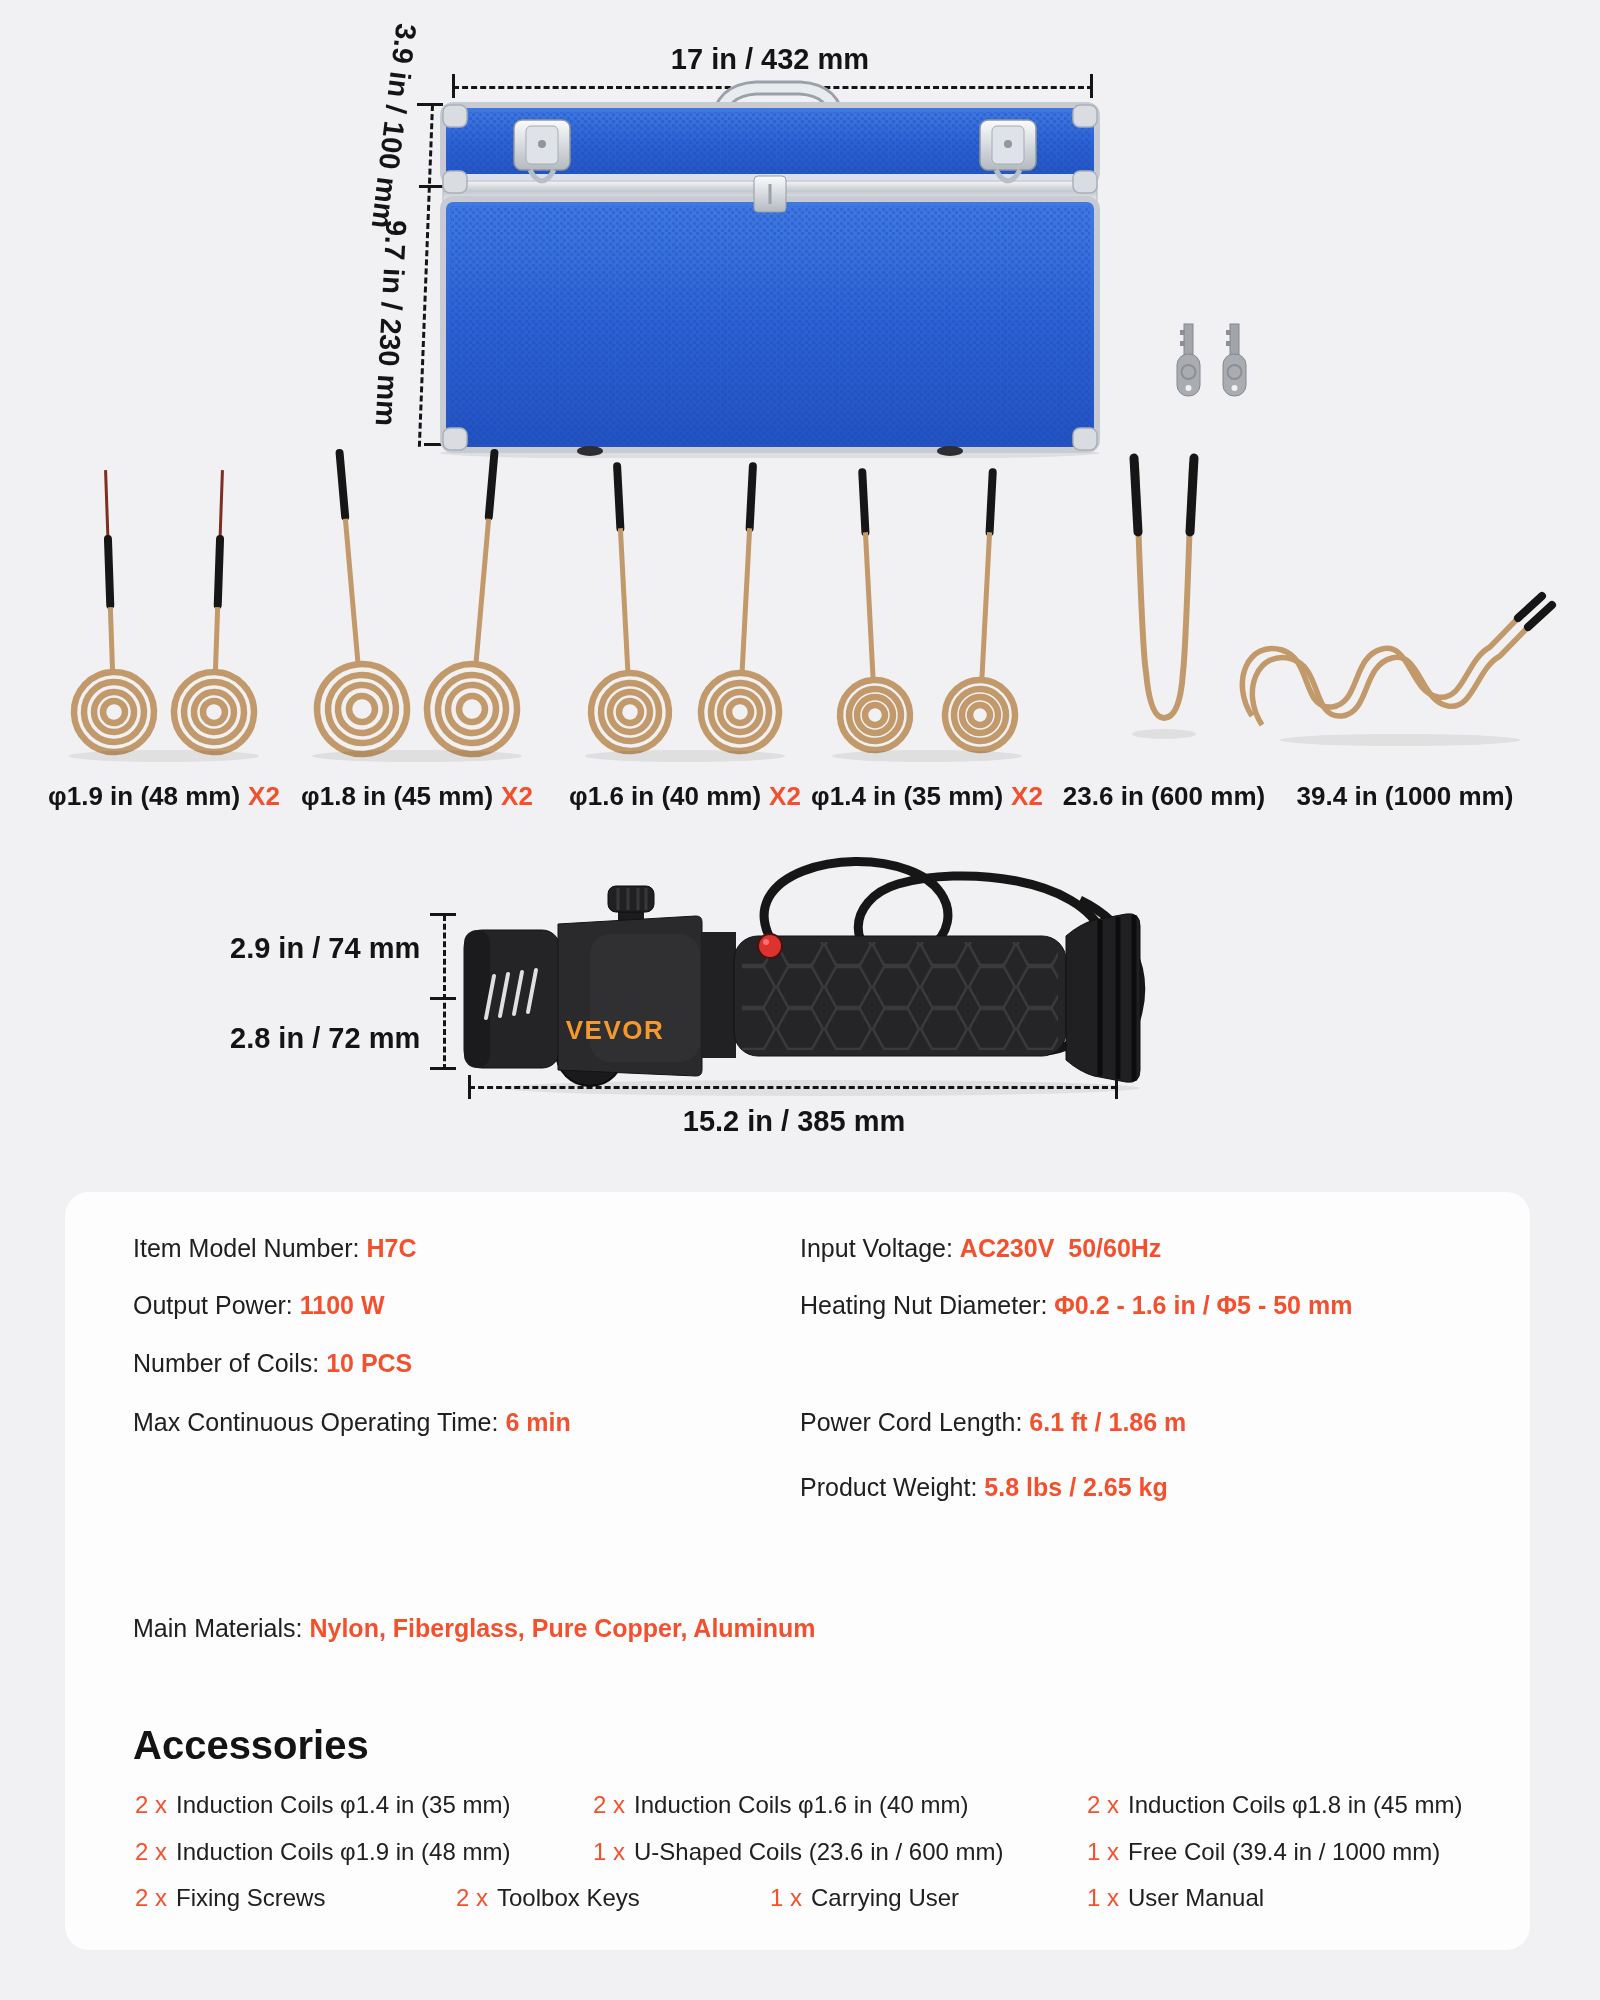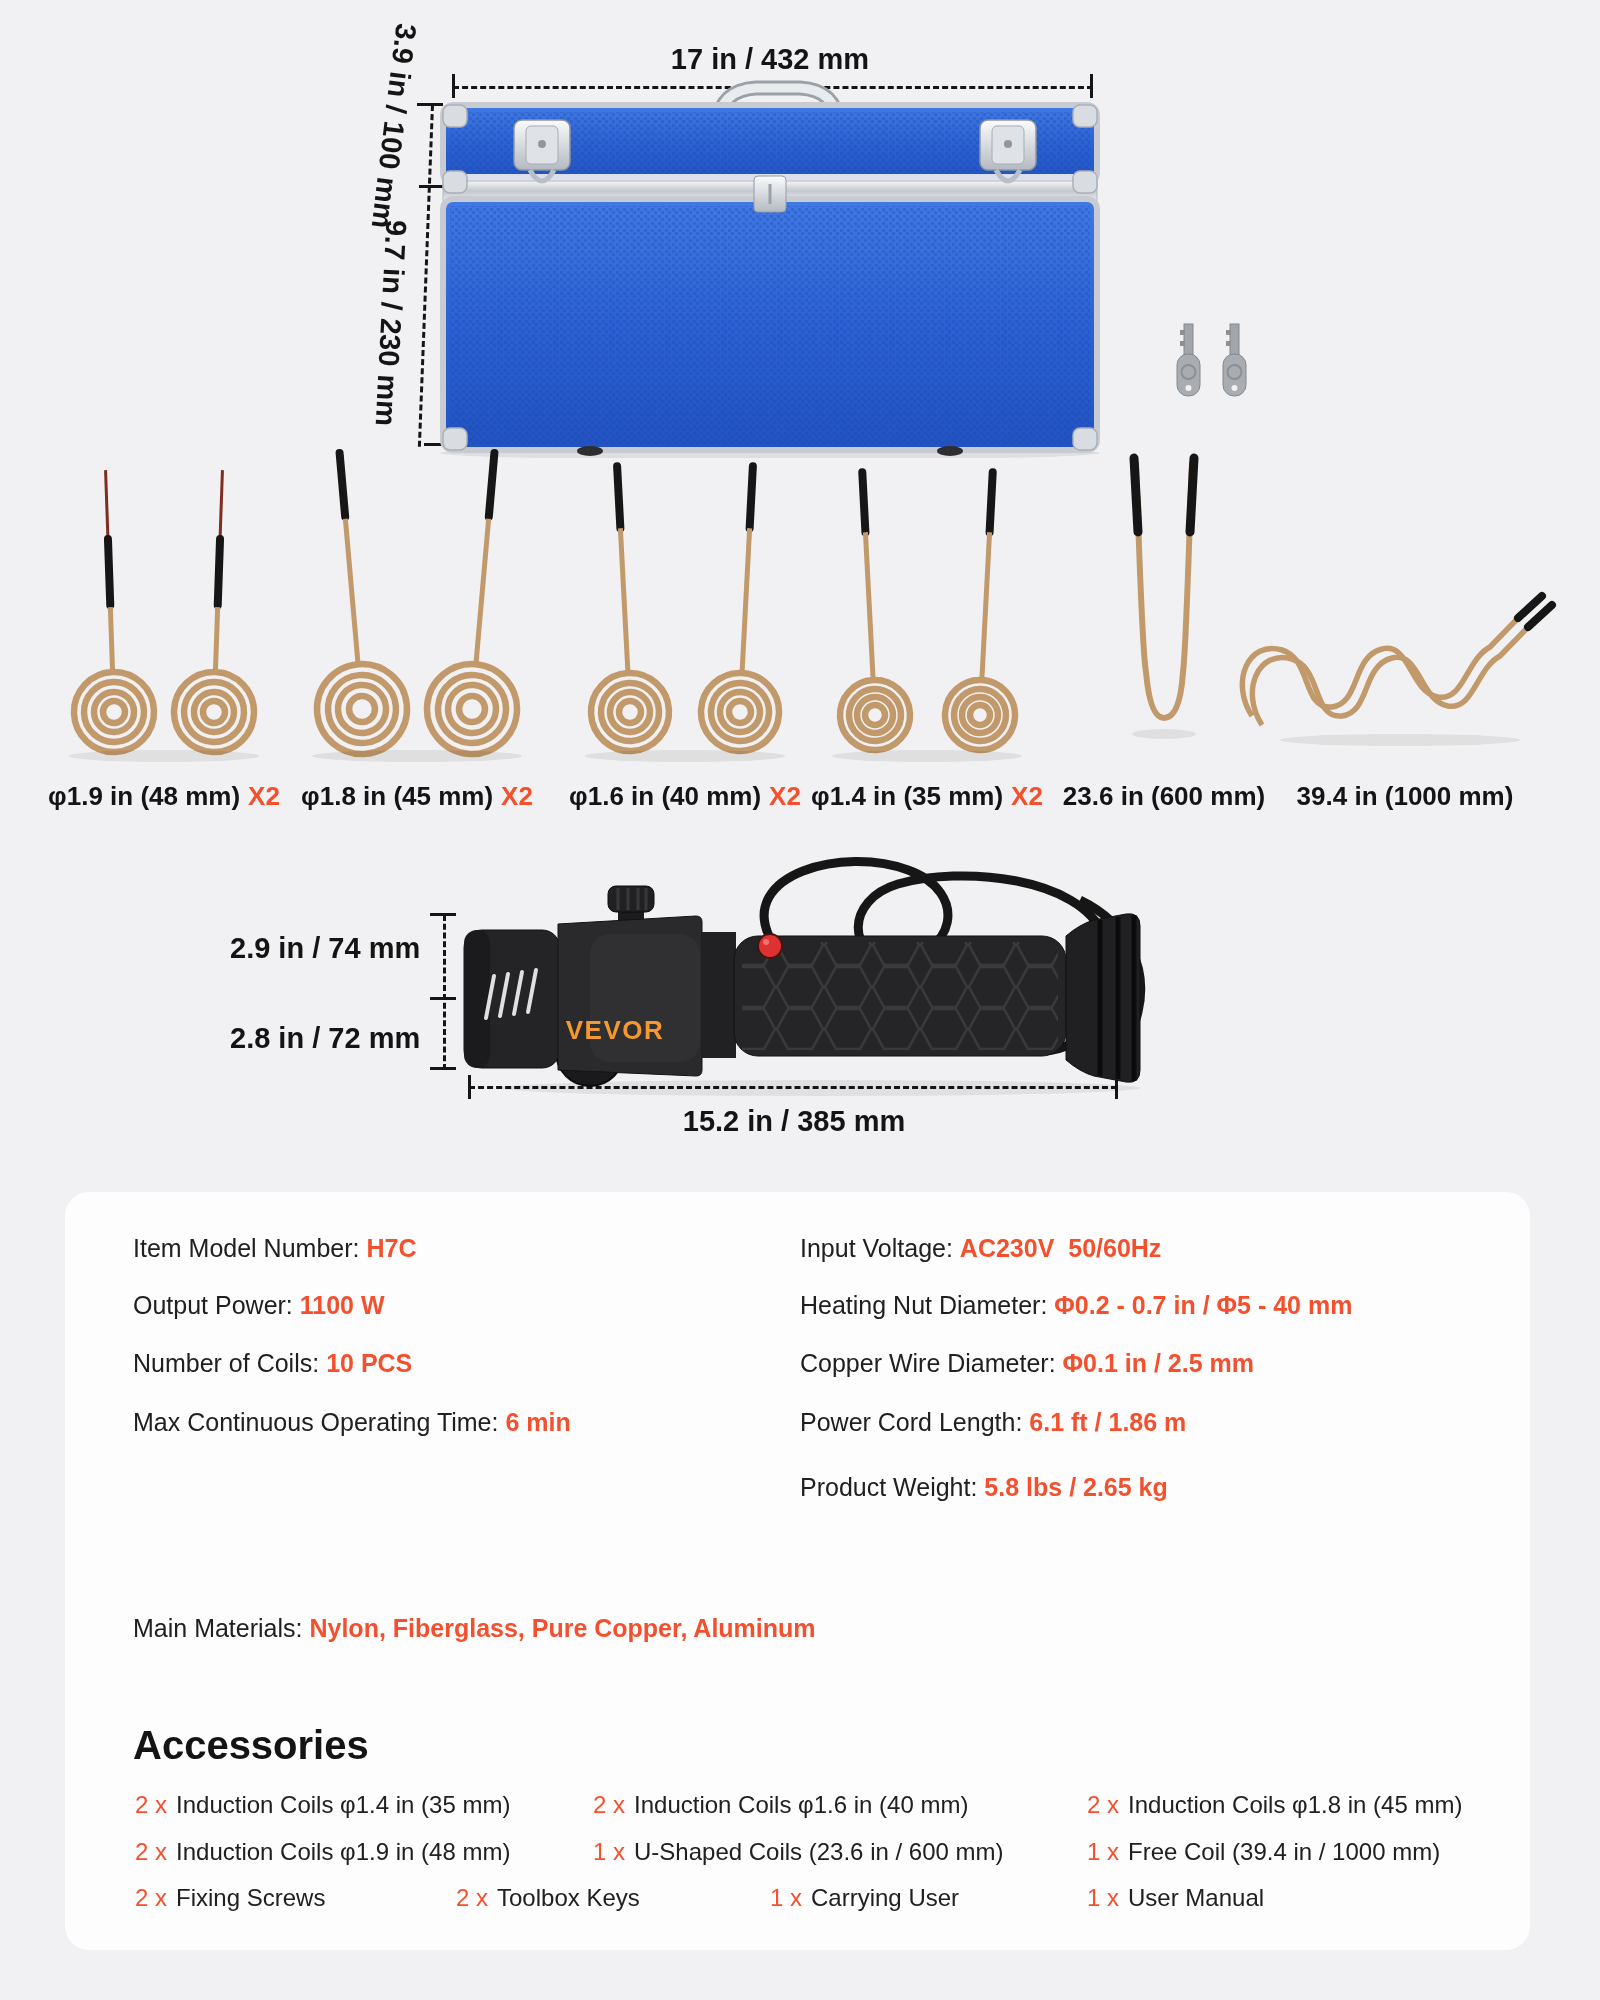--- a/index.html
+++ b/index.html
@@ -343,22 +343,21 @@
   </svg>
 
   <div class="panel"></div>
 
   <div class="spec-row" style="left:133px;top:1232px;"><span class="lab">Item Model Number: </span><span class="val">H7C</span></div>
   <div class="spec-row" style="left:133px;top:1289px;"><span class="lab">Output Power: </span><span class="val">1100 W</span></div>
   <div class="spec-row" style="left:133px;top:1347px;"><span class="lab">Number of Coils: </span><span class="val">10 PCS</span></div>
   <div class="spec-row" style="left:133px;top:1406px;"><span class="lab">Max Continuous Operating Time: </span><span class="val">6 min</span></div>
 
   <div class="spec-row" style="left:800px;top:1232px;"><span class="lab">Input Voltage: </span><span class="val">AC230V  50/60Hz</span></div>
-  <div class="spec-row" style="left:800px;top:1289px;"><span class="lab">Heating Nut Diameter: </span><span class="val">Φ0.2 - 0.7 in / Φ5 - 40 mm</span></div>
-  <div class="spec-row" style="left:800px;top:1347px;"><span class="lab">Copper Wire Diameter: </span><span class="val">Φ0.1 in / 2.5 mm</span></div>
+  <div class="spec-row" style="left:800px;top:1289px;"><span class="lab">Heating Nut Diameter: </span><span class="val">Φ0.2 - 1.6 in / Φ5 - 50 mm</span></div>
   <div class="spec-row" style="left:800px;top:1406px;"><span class="lab">Power Cord Length: </span><span class="val">6.1 ft / 1.86 m</span></div>
   <div class="spec-row" style="left:800px;top:1471px;"><span class="lab">Product Weight: </span><span class="val">5.8 lbs / 2.65 kg</span></div>
 
   <div class="spec-row" style="left:133px;top:1612px;"><span class="lab">Main Materials: </span><span class="val">Nylon, Fiberglass, Pure Copper, Aluminum</span></div>
 
   <div class="acc-heading" style="left:133px;top:1726px;">Accessories</div>
 
   <div class="acc-item" style="left:135px;top:1790px;"><span class="acc-qty">2 x</span><span>Induction Coils φ1.4 in (35 mm)</span></div>
   <div class="acc-item" style="left:593px;top:1790px;"><span class="acc-qty">2 x</span><span>Induction Coils φ1.6 in (40 mm)</span></div>
   <div class="acc-item" style="left:1087px;top:1790px;"><span class="acc-qty">2 x</span><span>Induction Coils φ1.8 in (45 mm)</span></div>

